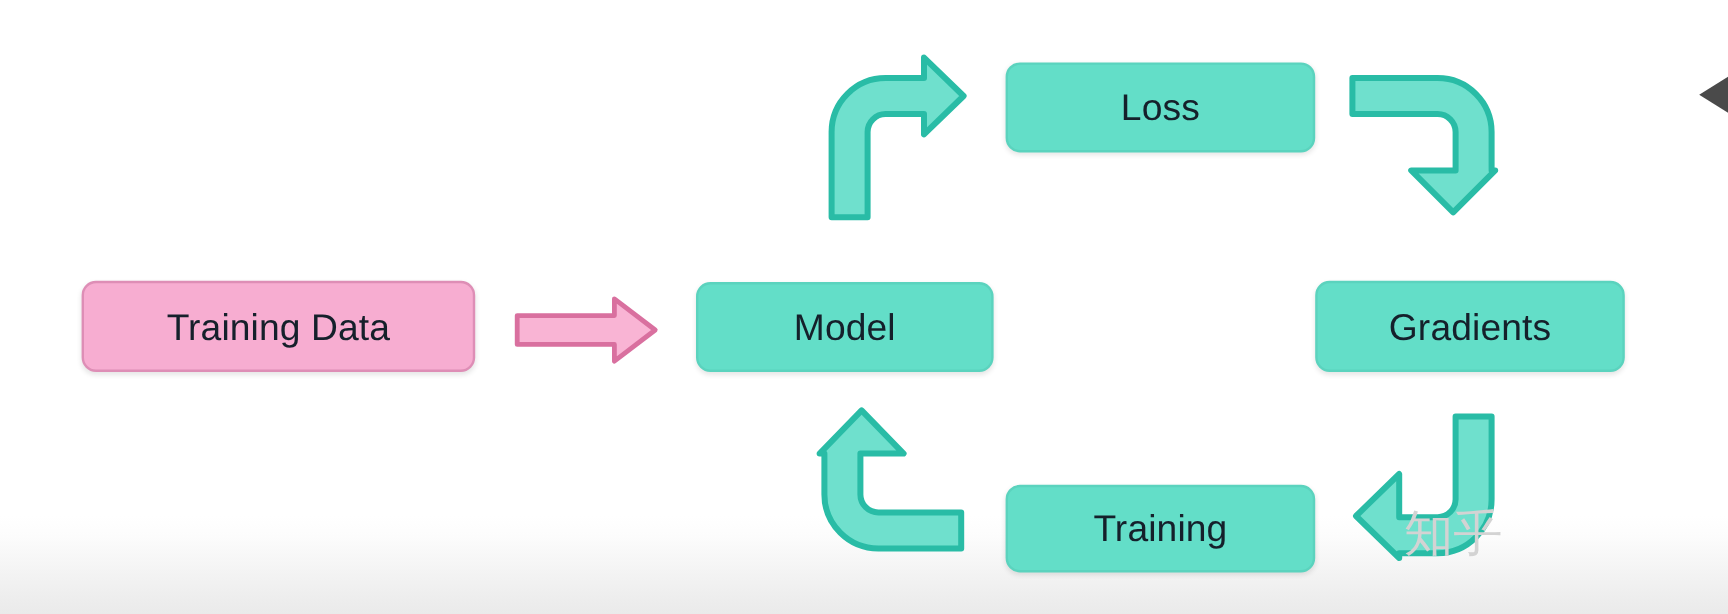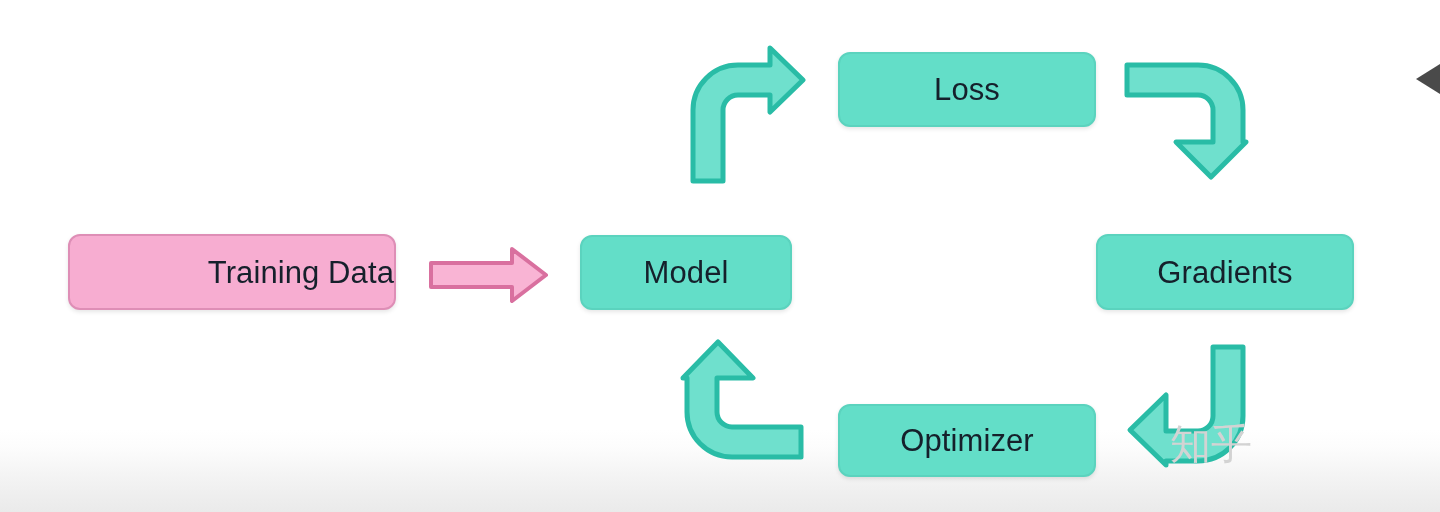--- a/index.html
+++ b/index.html
@@ -46,25 +46,24 @@
     color: #15202b;
   }
 
   .node.teal {
     background: #63DEC8;
     border-color: #5BD3BE;
   }
   .node.pink {
     background: #F7ADD1;
     border-color: #DE8EB6;
-    justify-content: flex-end;
   }
 
   #node-training-data { left: 68px;   top: 234px; width: 328px; height: 76px; }
-  #node-model         { left: 580px;  top: 235px; width: 212px; height: 75px; }
+  #node-model         { left: 580px;  top: 235px; width: 248px; height: 75px; }
   #node-loss          { left: 838px;  top: 52px;  width: 258px; height: 75px; align-items: center; }
   #node-gradients     { left: 1096px; top: 234px; width: 258px; height: 76px; }
   #node-optimizer     { left: 838px;  top: 404px; width: 258px; height: 73px; }
 
   
   .arrow-svg {
     position: absolute;
     overflow: visible;
   }
   .arrow-shape {
@@ -131,21 +130,21 @@
 
   <div class="node teal" id="node-loss">
     <span class="node-label">Loss</span>
   </div>
 
   <div class="node teal" id="node-gradients">
     <span class="node-label">Gradients</span>
   </div>
 
   <div class="node teal" id="node-optimizer">
-    <span class="node-label">Optimizer</span>
+    <span class="node-label">Training</span>
   </div>
 
   <svg class="arrow-svg" id="arrow-data-to-model" viewBox="0 0 122 60">
     <path class="arrow-shape pink" d="M 3,18 L 84,18 L 84,4 L 118,30 L 84,56 L 84,42 L 3,42 Z"></path>
   </svg>
 
   <svg class="arrow-svg" id="arrow-model-to-loss" viewBox="0 0 120 126">
     <path class="arrow-shape" d="M 7,123
              L 7,52
              A 45,45 0 0 1 52,7

